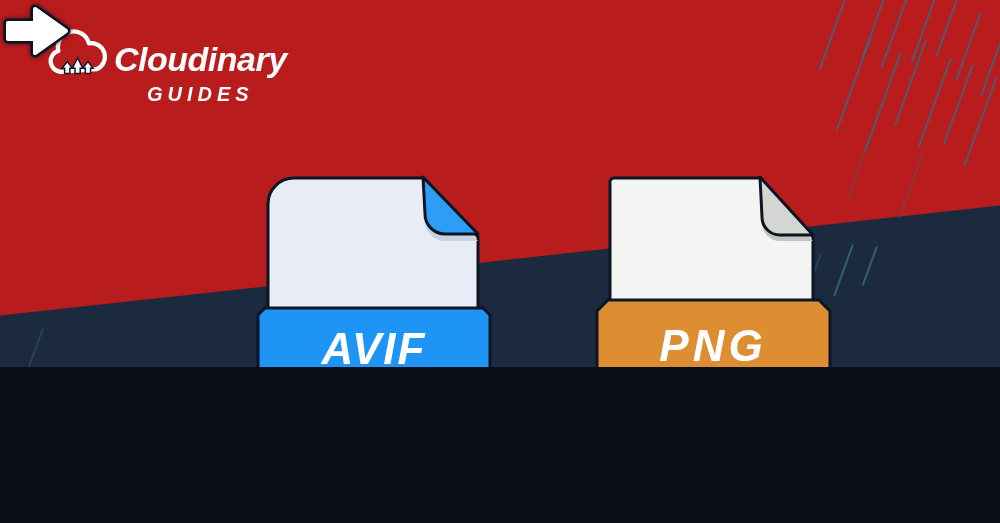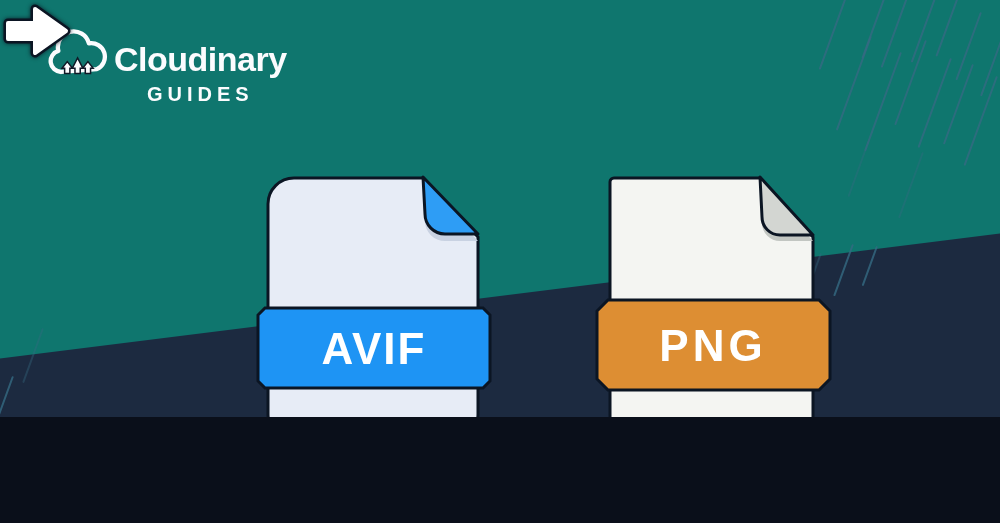--- a/index.html
+++ b/index.html
@@ -1,19 +1,20 @@
 <!DOCTYPE html>
 <html><head>
 <meta charset="utf-8">
 <style>
   html,body{margin:0;padding:0;background:#0a0f1a;}
   .canvas{
-    position:relative;width:1000px;height:417px;overflow:hidden;
-    background:#0f766e;
+    position:relative;width:1000px;height:367px;overflow:hidden;
+    background:#b91c1c;
     font-family:"Liberation Sans",sans-serif;
+    font-style:italic;
   }
   .band{
     position:absolute;inset:0;
     background:#1c2a40;
     clip-path:polygon(0 86%,100% 56%,100% 100%,0 100%);
   }
   .ln{
     position:absolute;width:2px;background:#356a82;border-radius:2px;
     transform:rotate(20deg);transform-origin:top left;opacity:.8;
   }

